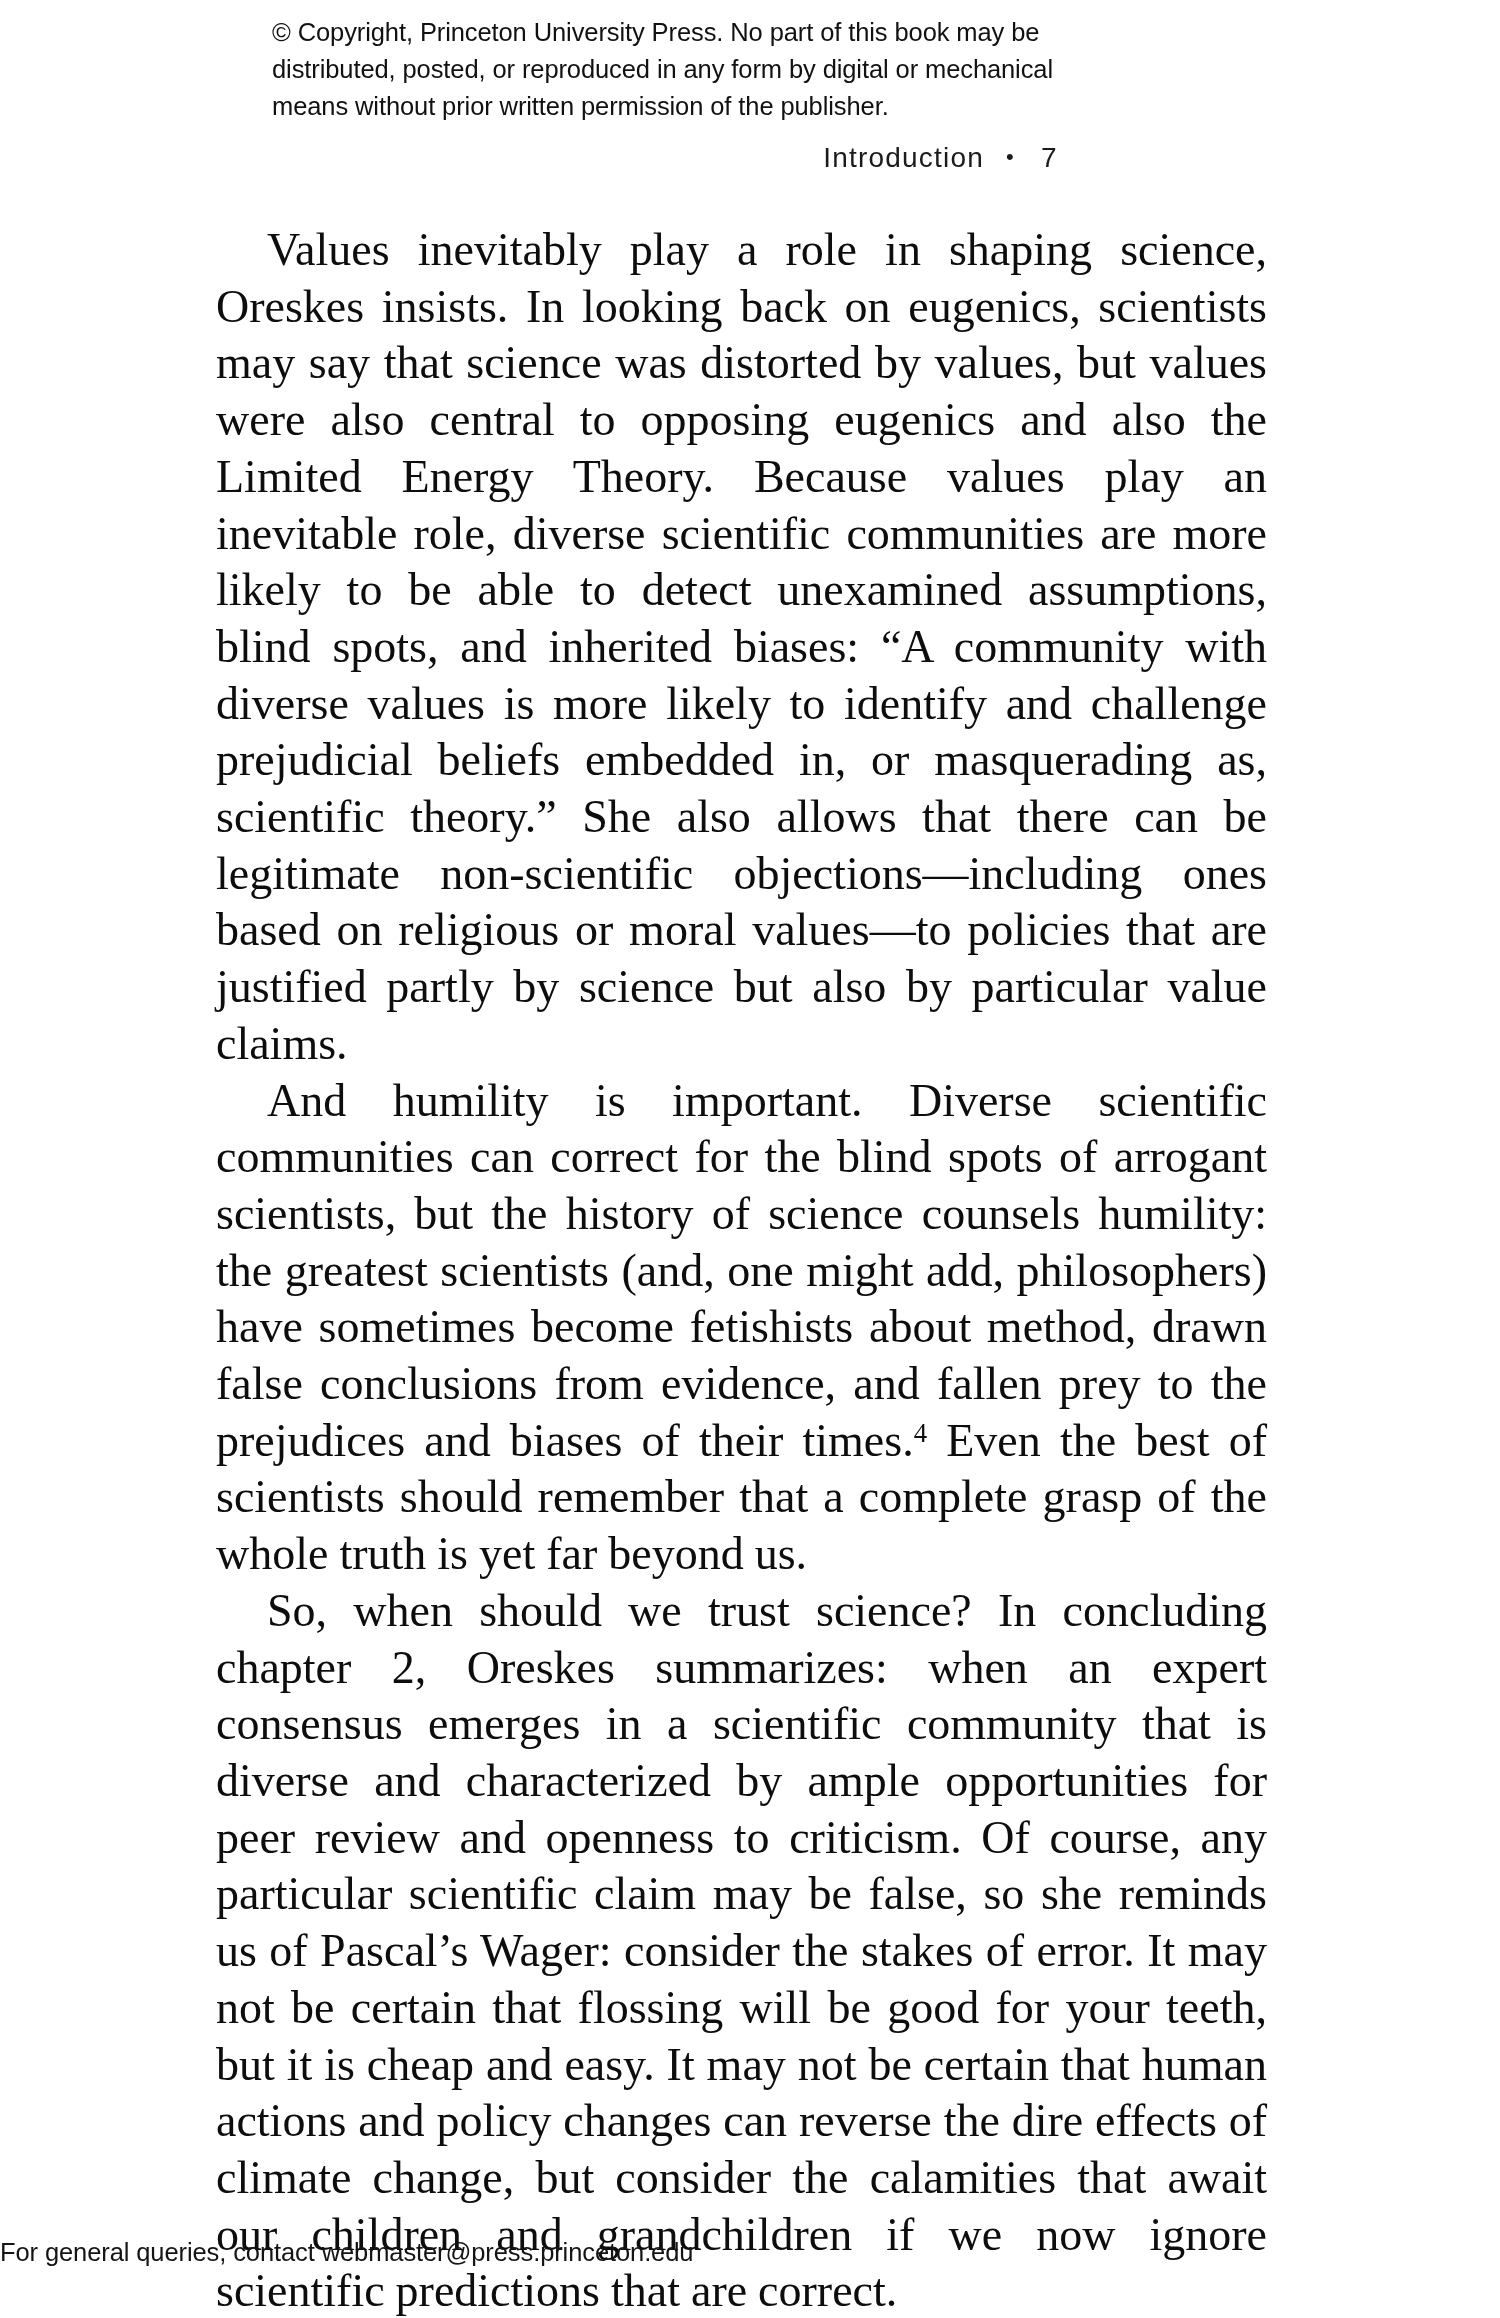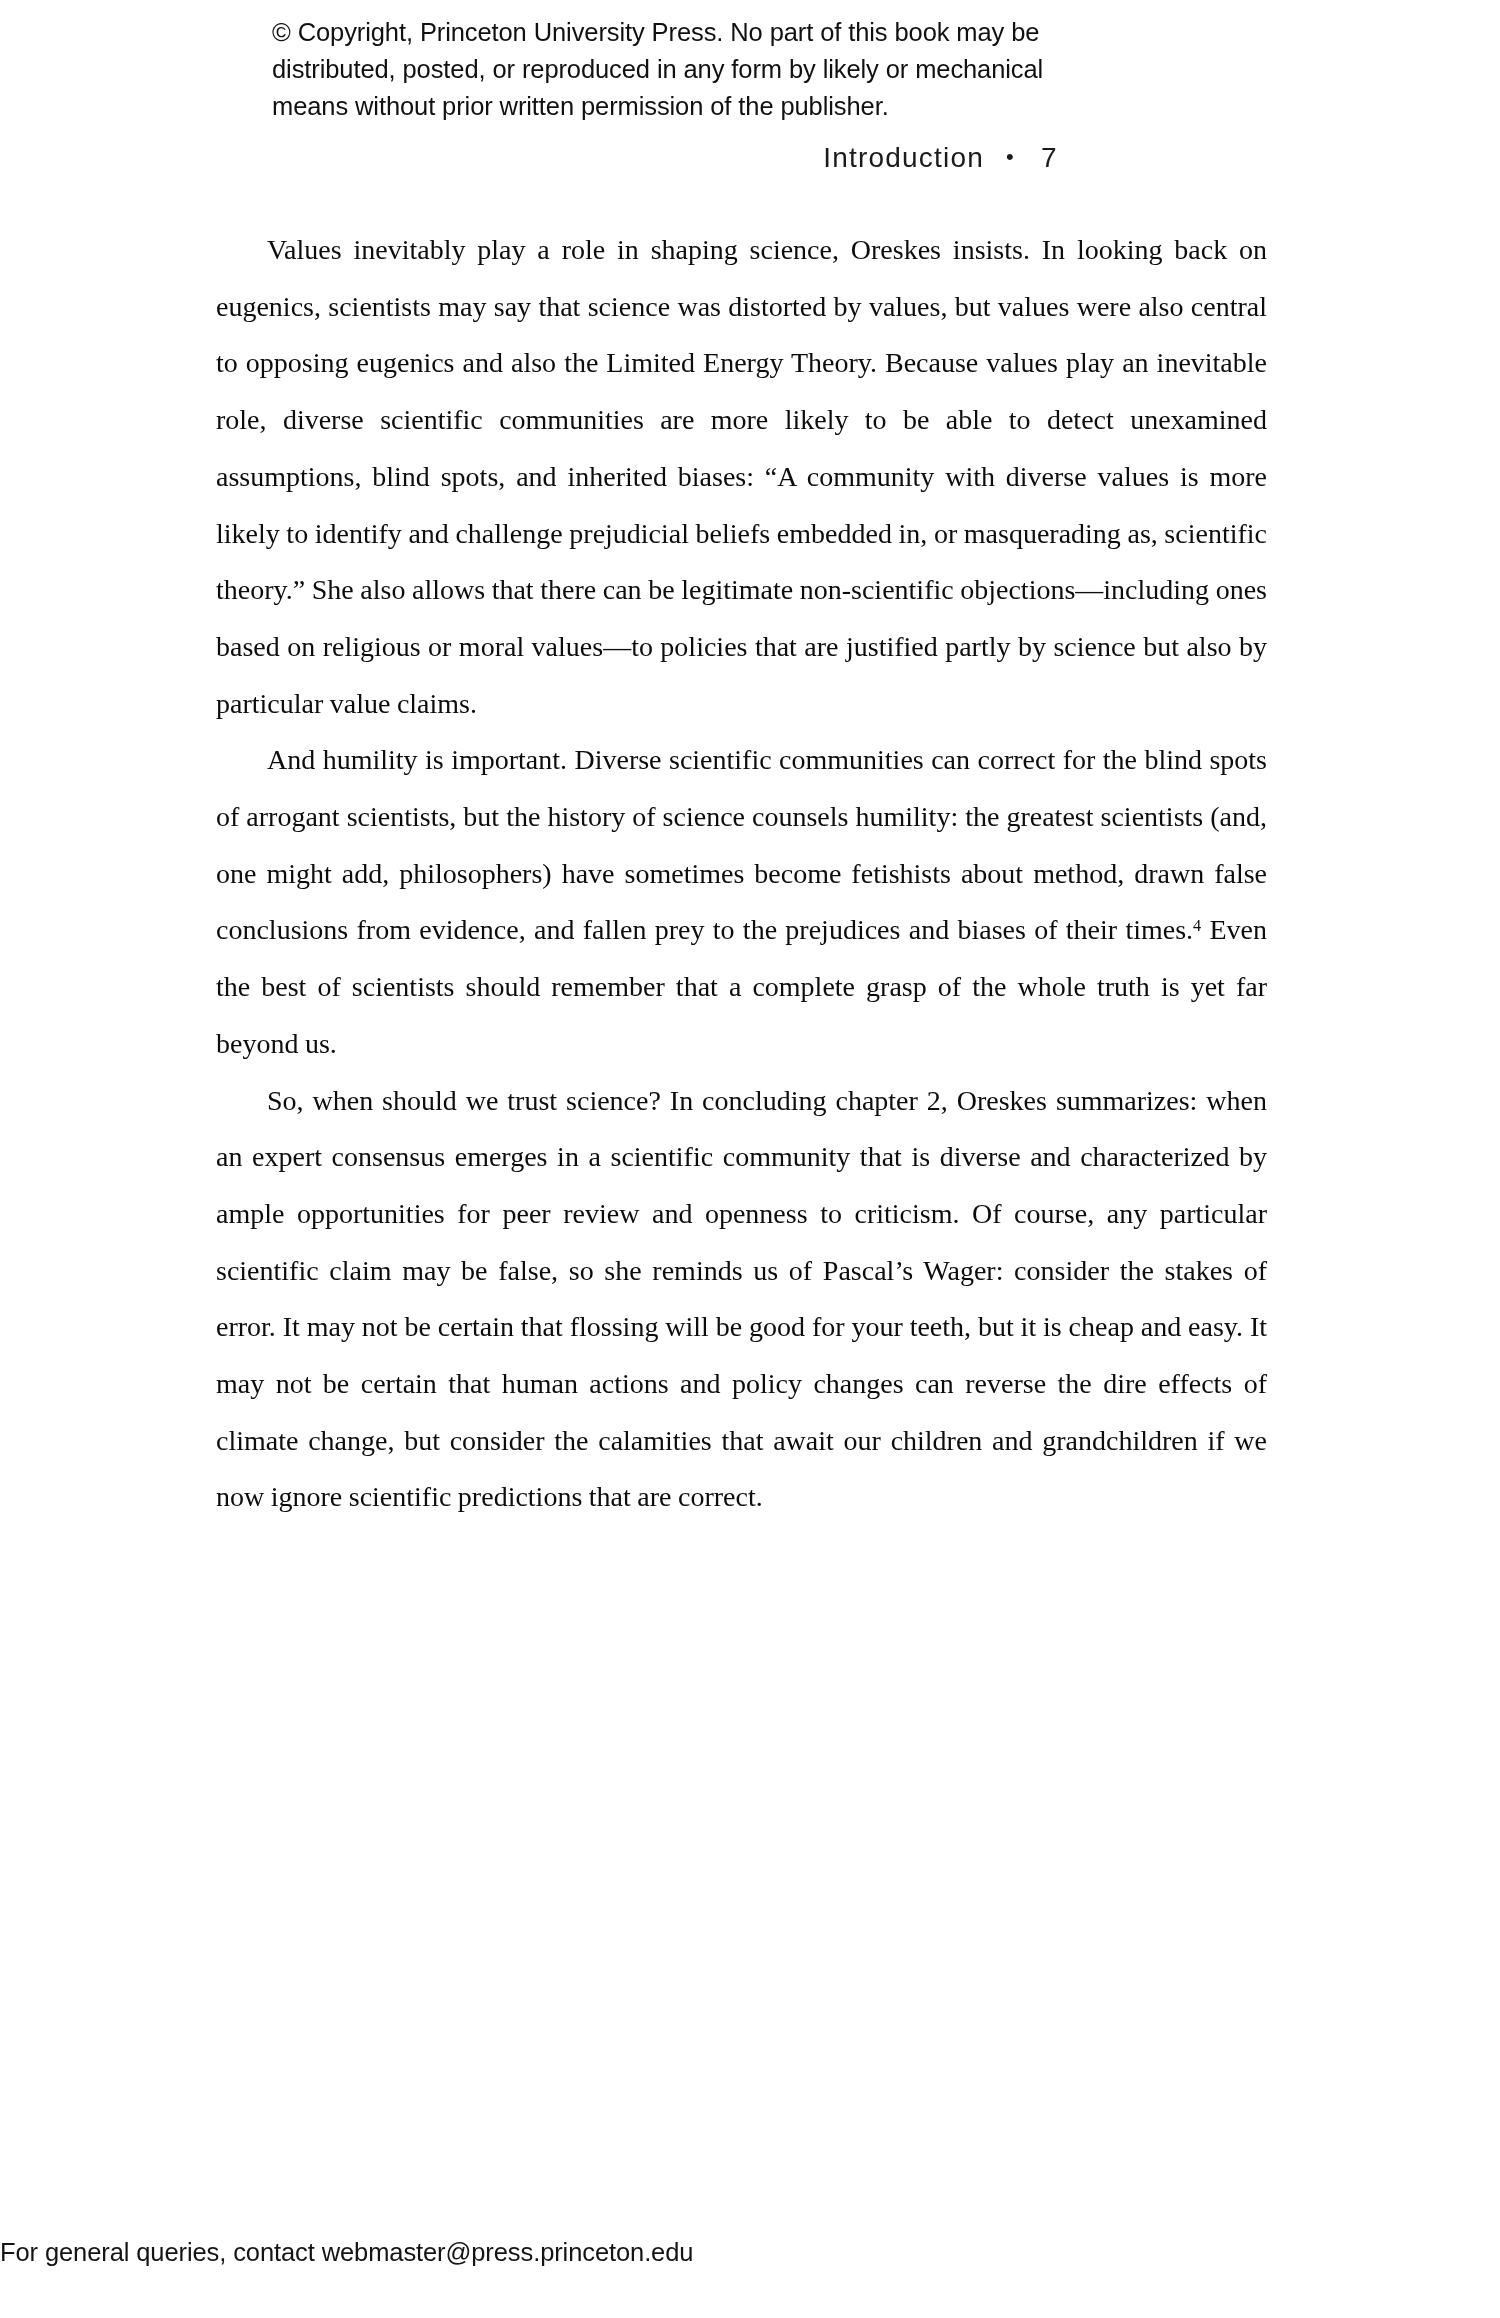--- a/index.html
+++ b/index.html
@@ -62,21 +62,21 @@
   .body-col {
     position: absolute;
     left: 216px;
     top: 222px;
     width: 1051px;
   }
   .body-col p {
     margin: 0;
     text-align: justify;
     text-justify: inter-word;
-    font-size: 28px;
+    font-size: 46px;
     line-height: 56.7px;
     color: #0d0d0d;
     text-indent: 51px;
     font-family: "Liberation Serif", "DejaVu Serif", serif;
     word-spacing: -0.5px;
     hyphens: manual;
   }
   .body-col p:last-child { text-align: justify; }
   sup.fn {
     font-size: 0.58em;
@@ -97,21 +97,21 @@
     letter-spacing: -0.1px;
   }
 </style>
 </head>
 <body>
 
 <div class="page">
 
   <div class="copyright">
     <div>© Copyright, Princeton University Press. No part of this book may be</div>
-    <div>distributed, posted, or reproduced in any form by likely or mechanical</div>
+    <div>distributed, posted, or reproduced in any form by digital or mechanical</div>
     <div>means without prior written permission of the publisher.</div>
   </div>
 
   <div class="runhead">
     <span class="rh-inner">
       <span>Introduction</span><span class="rh-sep">•</span><span class="rh-page">7</span>
     </span>
   </div>
 
   <div class="body-col">

